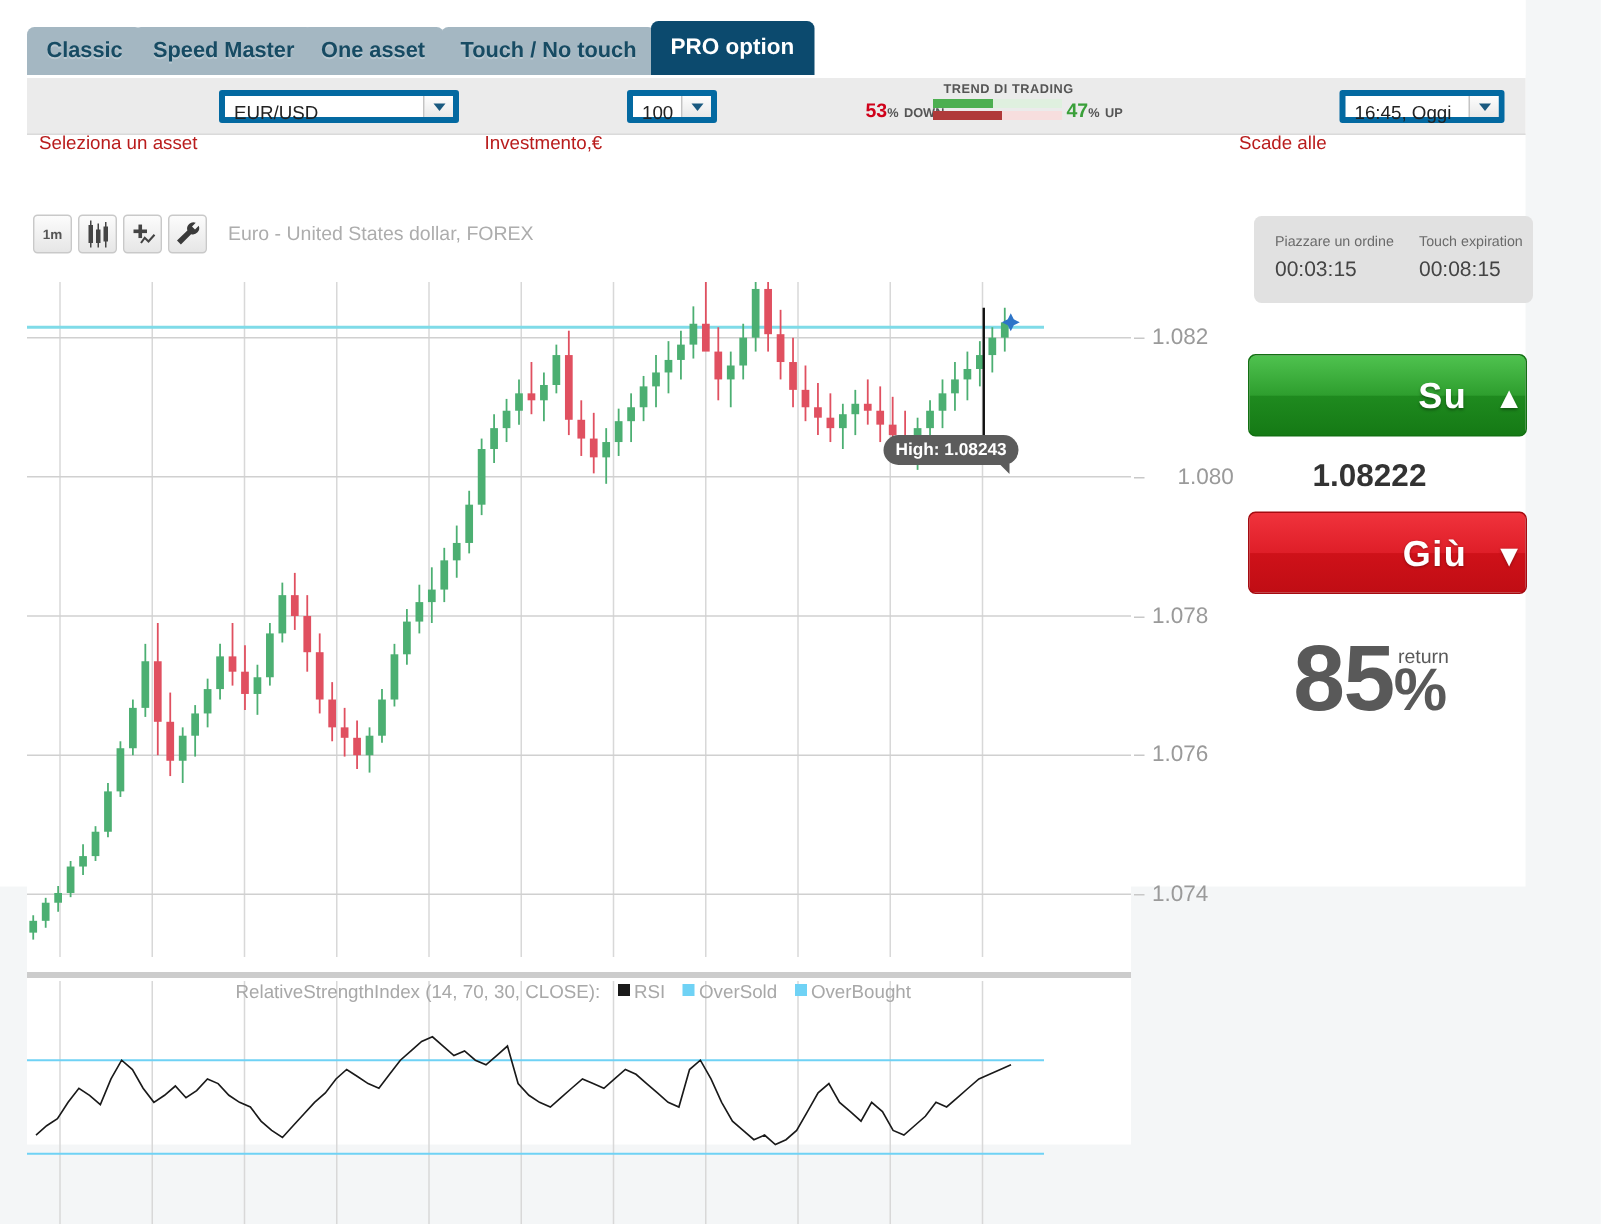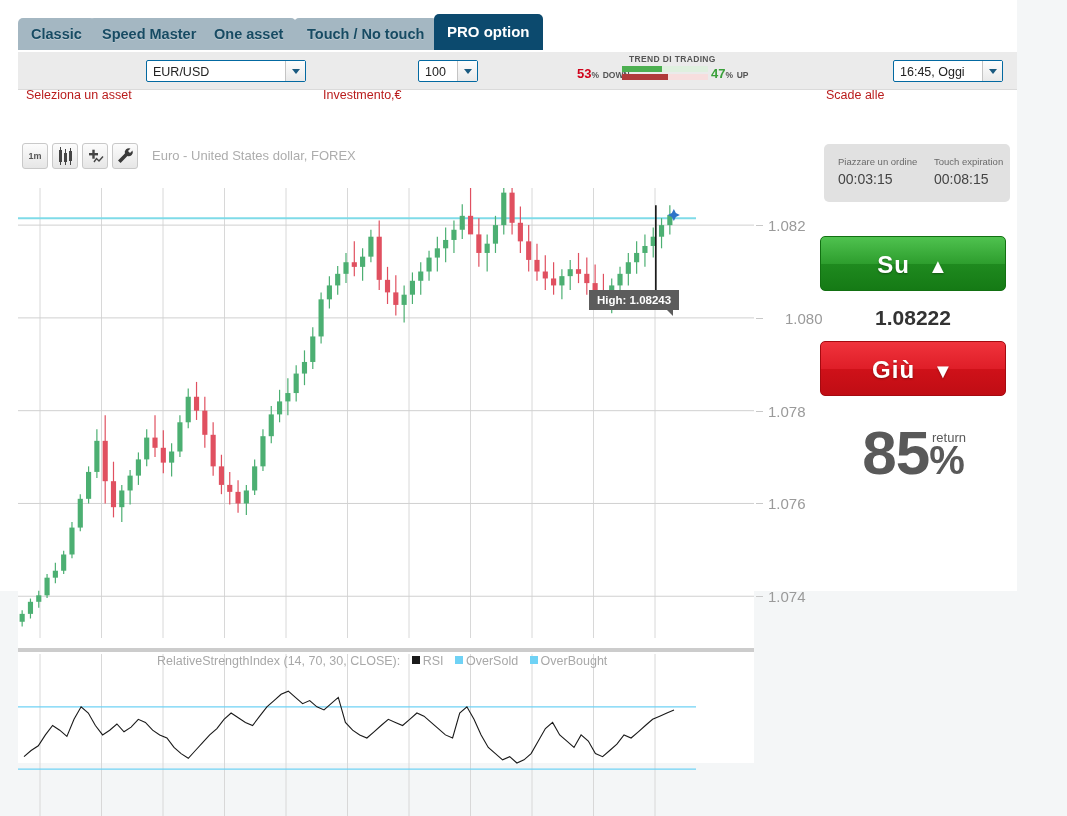--- a/index.html
+++ b/index.html
@@ -49,21 +49,21 @@
     width: 999px; height: 38px;
     background: #ebebeb;
     border-bottom: 1px solid #dadada;
   }
   .obar-label {
     position: absolute; font-size: 12.5px; color: #b91c1c; top: 12px; margin-top: 24px;
   }
   .select {
     position: absolute; top: 8px; height: 22px;
     background: #ffffff;
-    border: 1px solid #0369a1;
+    border: 4px solid #0369a1;
     border-radius: 2px;
     font-size: 12.5px; color: #222;
     cursor: pointer;
   }
   .select .sel-val {
     position: absolute; left: 6px; top: 2px;
     font-size: 12.5px; color: #222;
     line-height: 18px;
   }
   .select .sel-btn {
@@ -138,21 +138,21 @@
     white-space: nowrap; transform: translateY(-50%);
   }
   .ytick {
     position: absolute; left: 2px; width: 7px; height: 1px; background: #c8c8c8;
   }
 
   .tooltip {
     position: absolute; left: 571px; top: 172px;
     background: #5c5c5c; color: #ffffff;
     font-size: 11.5px; font-weight: bold;
-    padding: 4px 8px; border-radius: 0;
+    padding: 4px 8px; border-radius: 10px;
     white-space: nowrap;
   }
   .tooltip:after {
     content: ""; position: absolute; right: 6px; bottom: -6px;
     border-left: 7px solid transparent;
     border-right: 0 solid transparent;
     border-top: 7px solid #5c5c5c;
   }
 
   .rsi { position: absolute; left: 0; top: 530px; width: 736px; height: 175px; }
@@ -161,31 +161,31 @@
     font-size: 12.5px; color: #a8a8a8; white-space: nowrap;
   }
   .sw { display: inline-block; width: 8px; height: 8px; margin: 0 3px 0 8px; vertical-align: 1px; }
   .sw-rsi { background: #1a1a1a; }
   .sw-os { background: #6fd2f5; }
   .sw-ob { background: #6fd2f5; }
 
   
   .rpanel { position: absolute; left: 820px; top: 118px; width: 186px; height: 400px; }
   .timers {
-    position: absolute; left: 4px; top: 26px; width: 186px; height: 58px;
+    position: absolute; left: 16px; top: 26px; width: 186px; height: 58px;
     background: #e1e1e1; border-radius: 5px;
   }
   .tm-label { position: absolute; font-size: 9.5px; color: #6a6a6a; top: 12px; }
   .tm-value { position: absolute; font-size: 14px; color: #444; top: 27px; }
 
   .bigbtn {
-    position: absolute; left: 0; width: 186px; height: 55px;
+    position: absolute; left: 12px; width: 186px; height: 55px;
     border-radius: 5px; cursor: pointer;
     color: #ffffff; font-size: 24px; font-weight: bold;
-    text-align: center; line-height: 55px;
+    text-align: right; line-height: 55px;
     text-shadow: 0 1px 2px rgba(0,0,0,.35);
     letter-spacing: 1px;
   }
   .btn-up {
     top: 118px;
     background: linear-gradient(#4fc24f 0%, #2e9e2e 50%, #1f8a1f 51%, #157a15 100%);
     border: 1px solid #127012;
   }
   .btn-down {
     top: 223px;

